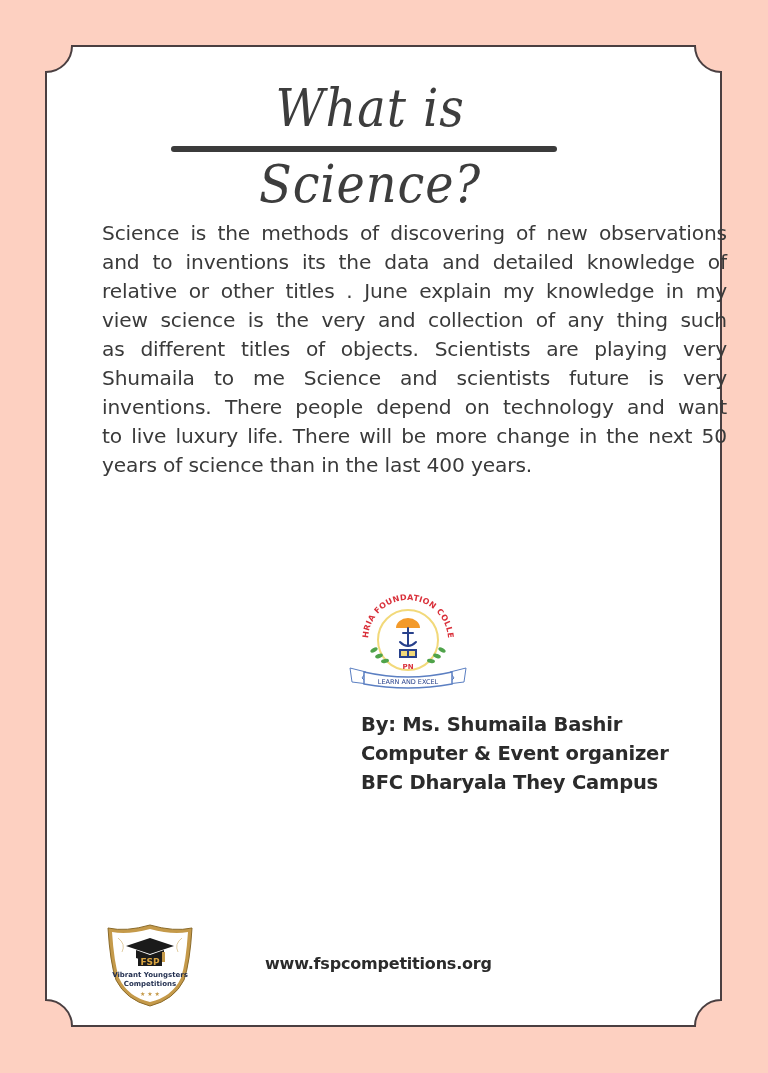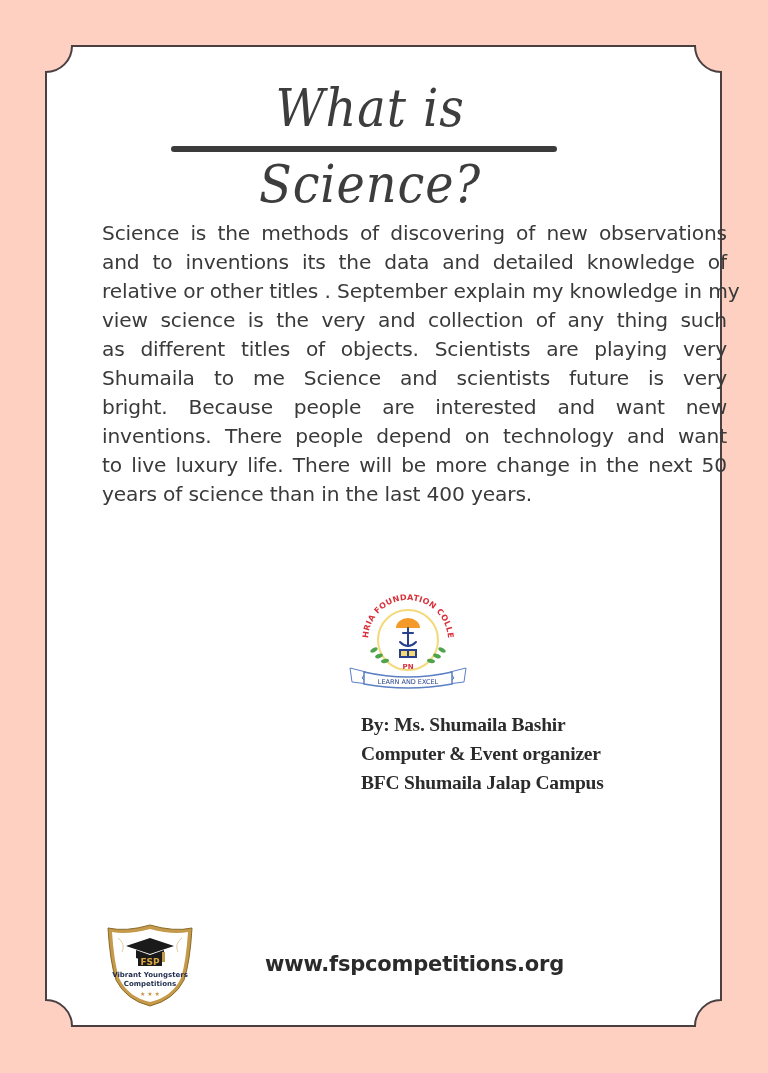--- a/index.html
+++ b/index.html
@@ -49,51 +49,50 @@
   .author {
     position: absolute;
     left: 361px; top: 710px;
     font-family: "DejaVu Sans", sans-serif;
     font-weight: bold;
     font-size: 19.5px;
     line-height: 29px;
     color: #2b2b2b;
     letter-spacing: -0.2px;
   }
-  .author div { white-space: nowrap; font-family: Liberation Serif, serif; }
+  .author div { white-space: nowrap; }
   .fsp-logo { position: absolute; left: 104px; top: 922px; width: 92px; height: 86px; }
   .website {
     position: absolute;
     left: 265px; top: 952px;
     font-family: "DejaVu Sans", sans-serif;
     font-weight: bold;
-    font-size: 21px;
+    font-size: 16px;
     line-height: 24px;
     color: #2b2b2b;
     letter-spacing: -0.2px;
   }
 </style>
 </head>
 <body>
 
 <svg class="frame-svg" viewBox="0 0 768 1073" xmlns="http://www.w3.org/2000/svg">
   <path d="M72 46 L695 46 A26 26 0 0 0 721 72 L721 1000 A26 26 0 0 0 695 1026 L72 1026 A26 26 0 0 0 46 1000 L46 72 A26 26 0 0 0 72 46 Z" fill="#ffffff" stroke="#4a3f41" stroke-width="2"></path>
 </svg>
 
 <div class="title">What is Science?</div>
 <div class="title-underline"></div>
 
 <div class="body-text">
   <span class="line">Science is the methods of discovering of new observations</span>
   <span class="line">and to inventions its the data and detailed knowledge of</span>
-  <span class="line">relative or other titles . September explain my knowledge in my</span>
+  <span class="line">relative or other titles . June explain my knowledge in my</span>
   <span class="line">view science is the very and collection of any thing such</span>
   <span class="line">as different titles of objects. Scientists are playing very</span>
   <span class="line">Shumaila to me Science and scientists future is very</span>
-  <span class="line">bright. Because people are interested and want new</span>
   <span class="line">inventions. There people depend on technology and want</span>
   <span class="line">to live luxury life. There will be more change in the next 50</span>
   <span class="line last">years of science than in the last 400 years.</span>
 </div>
 
 <svg class="college-logo" viewBox="0 0 124 100" xmlns="http://www.w3.org/2000/svg">
   <defs>
     <path id="arcText" d="M22 50 A40 40 0 0 1 102 50"></path>
   </defs>
 
@@ -128,21 +127,21 @@
 
   <path d="M4 78 L20 82 L16 88 L22 94 L6 92 Z" fill="#ffffff" stroke="#5b7fc2" stroke-width="1"></path>
   <path d="M120 78 L104 82 L108 88 L102 94 L118 92 Z" fill="#ffffff" stroke="#5b7fc2" stroke-width="1"></path>
   <path d="M18 82 Q62 92 106 82 L106 94 Q62 102 18 94 Z" fill="#ffffff" stroke="#5b7fc2" stroke-width="1.5"></path>
   <text x="62" y="94" text-anchor="middle" font-family="DejaVu Sans, sans-serif" font-size="6.5" fill="#27408b">LEARN AND EXCEL</text>
 </svg>
 
 <div class="author">
   <div>By: Ms. Shumaila Bashir</div>
   <div>Computer &amp; Event organizer</div>
-  <div>BFC Shumaila Jalap Campus</div>
+  <div>BFC Dharyala They Campus</div>
 </div>
 
 <svg class="fsp-logo" viewBox="0 0 92 86" xmlns="http://www.w3.org/2000/svg">
   <path d="M46 3 Q70 10 88 6 Q86 40 80 58 Q70 78 46 84 Q22 78 12 58 Q6 40 4 6 Q22 10 46 3 Z" fill="#c59a4a" stroke="#8a6a2a" stroke-width="1"></path>
   <path d="M46 7 Q68 13 84 10 Q82 40 77 56 Q68 75 46 80 Q24 75 15 56 Q10 40 8 10 Q24 13 46 7 Z" fill="#ffffff"></path>
 
   <g fill="none" stroke="#d9c08a" stroke-width="0.8">
     <path d="M14 16 Q22 22 18 30"></path>
     <path d="M78 16 Q70 22 74 30"></path>
   </g>

